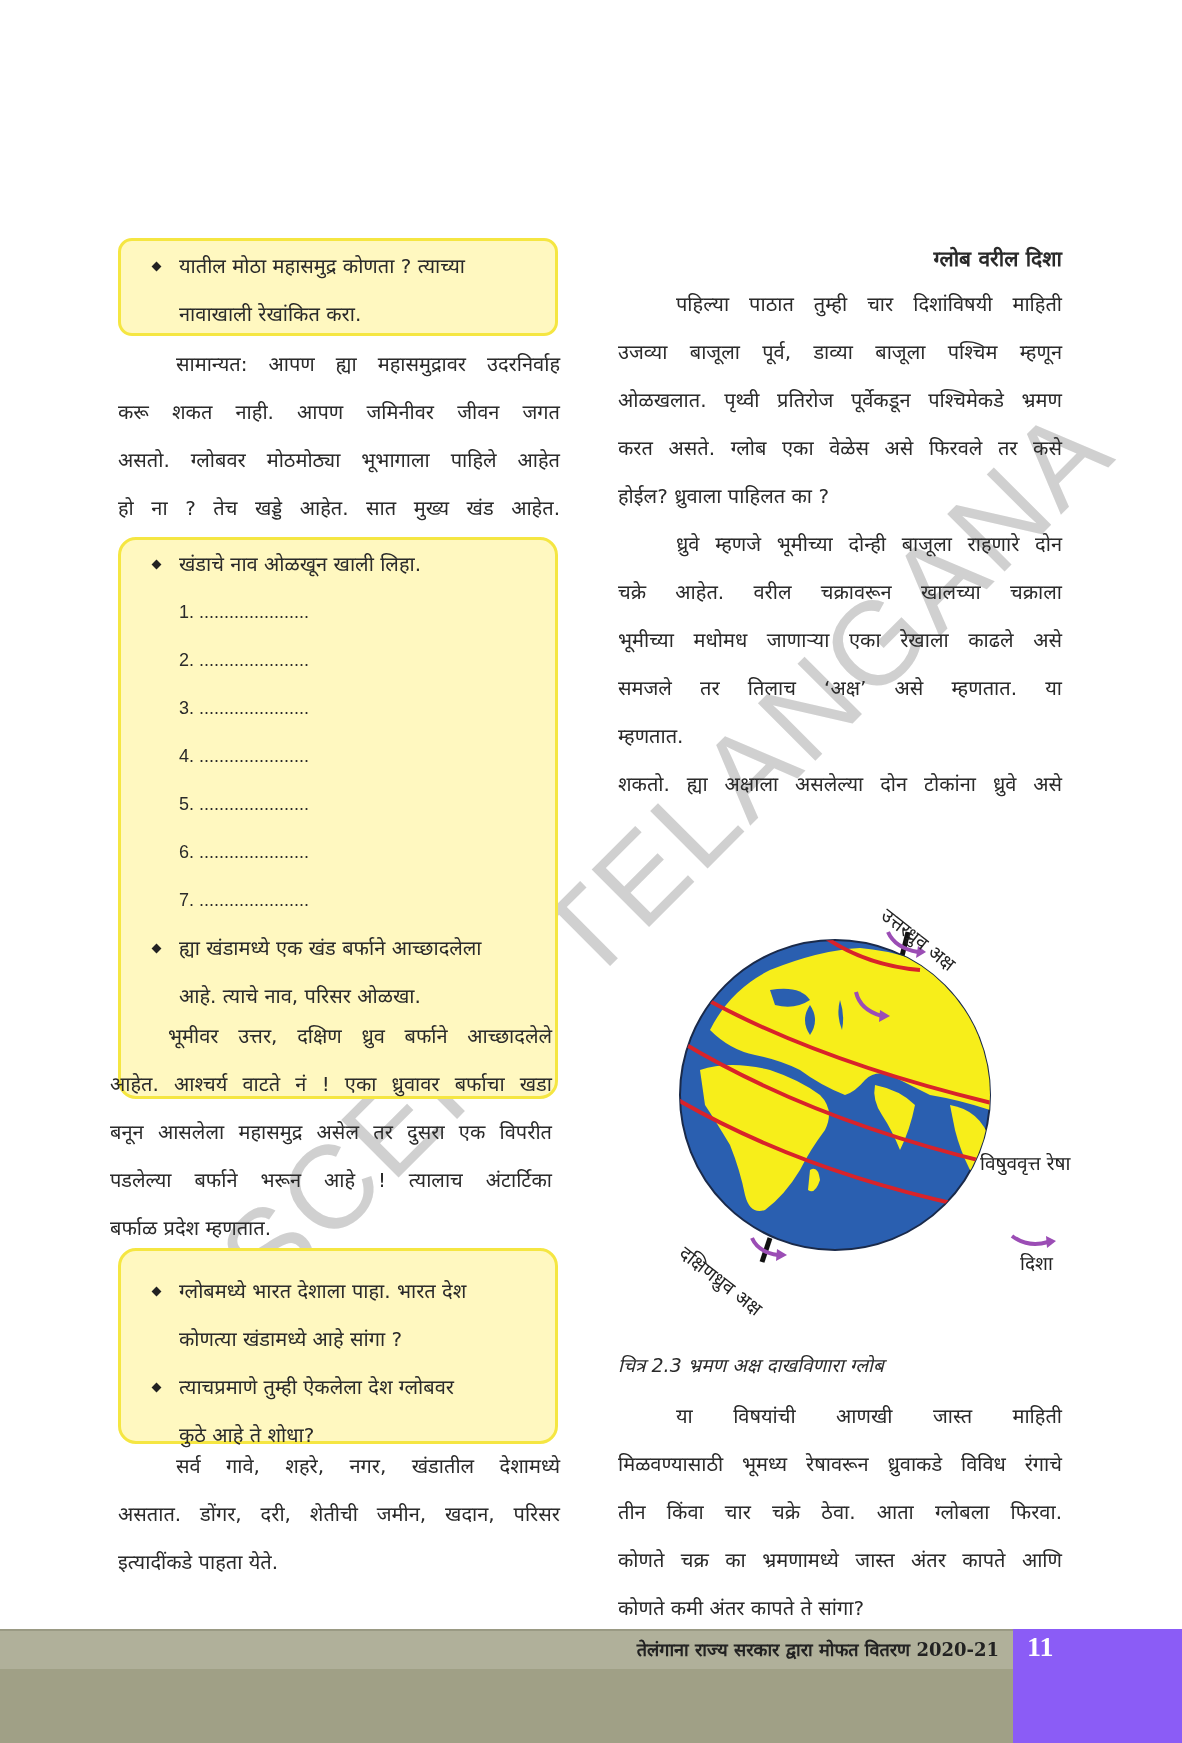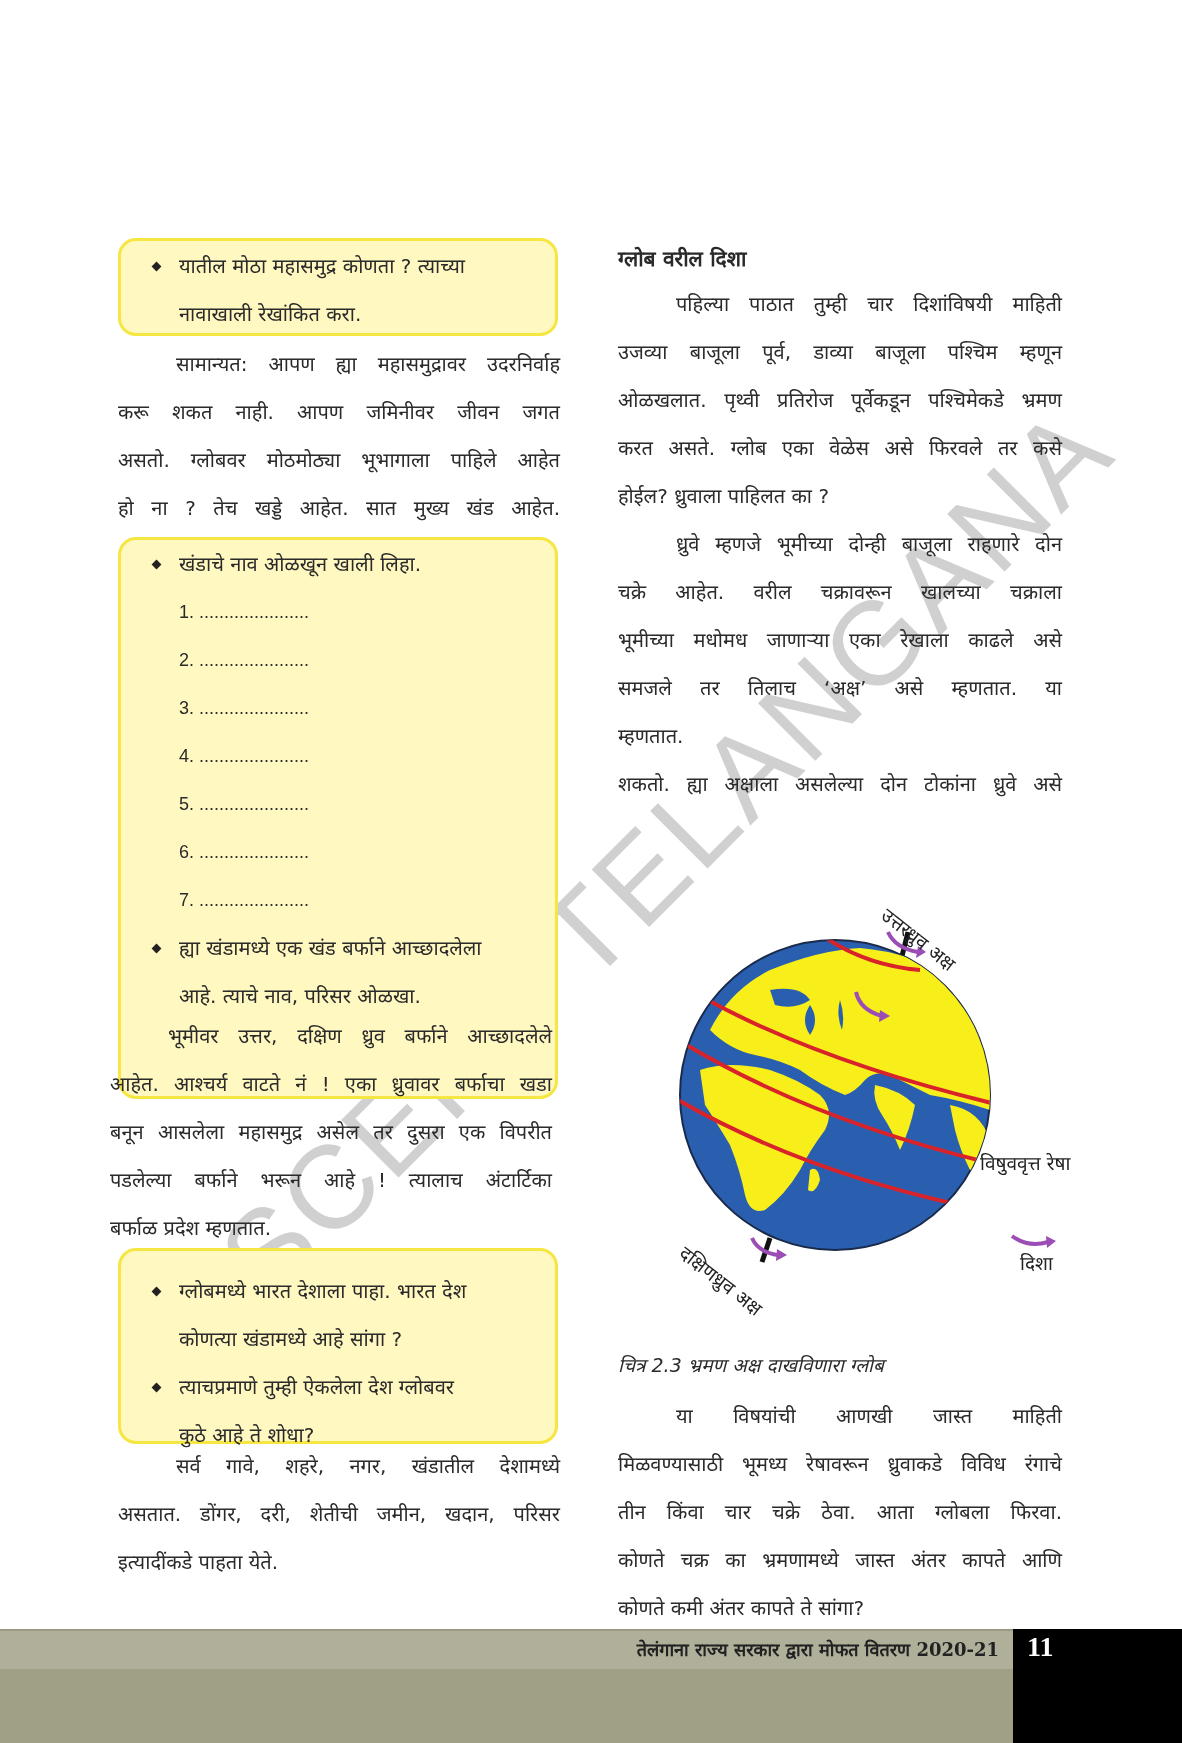--- a/index.html
+++ b/index.html
@@ -22,45 +22,45 @@
     box-sizing:border-box;
   }
   .box-item { position:relative; padding-left:58px; padding-right:20px; font-size:20px; line-height:48px; }
   .box-item .bullet {
     position:absolute; left:32px; top:21px; width:7px; height:7px;
     background:#222; transform:rotate(45deg);
   }
   .box-item .txt { display:block; white-space:nowrap; }
   .numline { padding-left:58px; font-size:18px; line-height:48px; height:48px; font-family:"Liberation Sans", sans-serif; }
 
-  .heading { font-size:21px; font-weight:bold; line-height:30px; height:34px; }
+  .heading { font-size:21px; font-weight:bold; line-height:30px; height:34px;text-align:right; }
 
   .figure { position:absolute; left:660px; top:870px; width:440px; height:470px; }
   .fig-label { position:absolute; font-size:19px; color:#222; white-space:nowrap; }
   .caption { position:absolute; left:618px; top:1352px; width:444px; text-align:left; font-size:19px; font-style:italic; }
 
   .watermark {
     position:absolute; left:80px; top:820px; width:1100px;
     font-family:"Liberation Sans", sans-serif; font-size:118px; letter-spacing:4px;
     color:rgba(170,170,170,0.55); transform:rotate(-45deg); transform-origin:50% 50%;
     white-space:nowrap; pointer-events:none; text-align:center;
   }
 
   .footer-top { position:absolute; left:0; top:1629px; width:1013px; height:40px; background:#b0b09a; border-top:2px solid #9a9a84; box-sizing:border-box; }
   .footer-bottom { position:absolute; left:0; top:1669px; width:1013px; height:74px; background:#a0a086; }
   .footer-text { position:absolute; right:14px; top:6px; font-family:"DejaVu Serif", serif; font-weight:bold; font-size:18px; color:#222; white-space:nowrap; }
-  .page-block { position:absolute; left:1013px; top:1629px; width:169px; height:114px; background:#000000; }
+  .page-block { position:absolute; left:1013px; top:1629px; width:169px; height:114px; background:#8b5cf6; }
   .page-num { position:absolute; left:14px; top:2px; font-family:"Liberation Serif", serif; font-weight:bold; font-size:28px; color:#fff; }
 </style>
 </head>
 <body>
 
 <div class="watermark">SCERT TELANGANA</div>
 
-<div class="box" style="top:238px; height:98px; padding-top:1px;">
+<div class="box" style="top:238px; height:98px; padding-top:1px;border-radius:14px;">
   <div class="box-item">
     <span class="bullet"></span>
     <span class="txt">यातील मोठा महासमुद्र कोणता ? त्याच्या</span>
     <span class="txt">नावाखाली रेखांकित करा.</span>
   </div>
 </div>
 
 <div class="col" style="left:118px; top:340px; width:442px;">
   <div class="line just indent">सामान्यत: आपण ह्या महासमुद्रावर उदरनिर्वाह</div>
   <div class="line just">करू शकत नाही. आपण जमिनीवर जीवन जगत</div>

